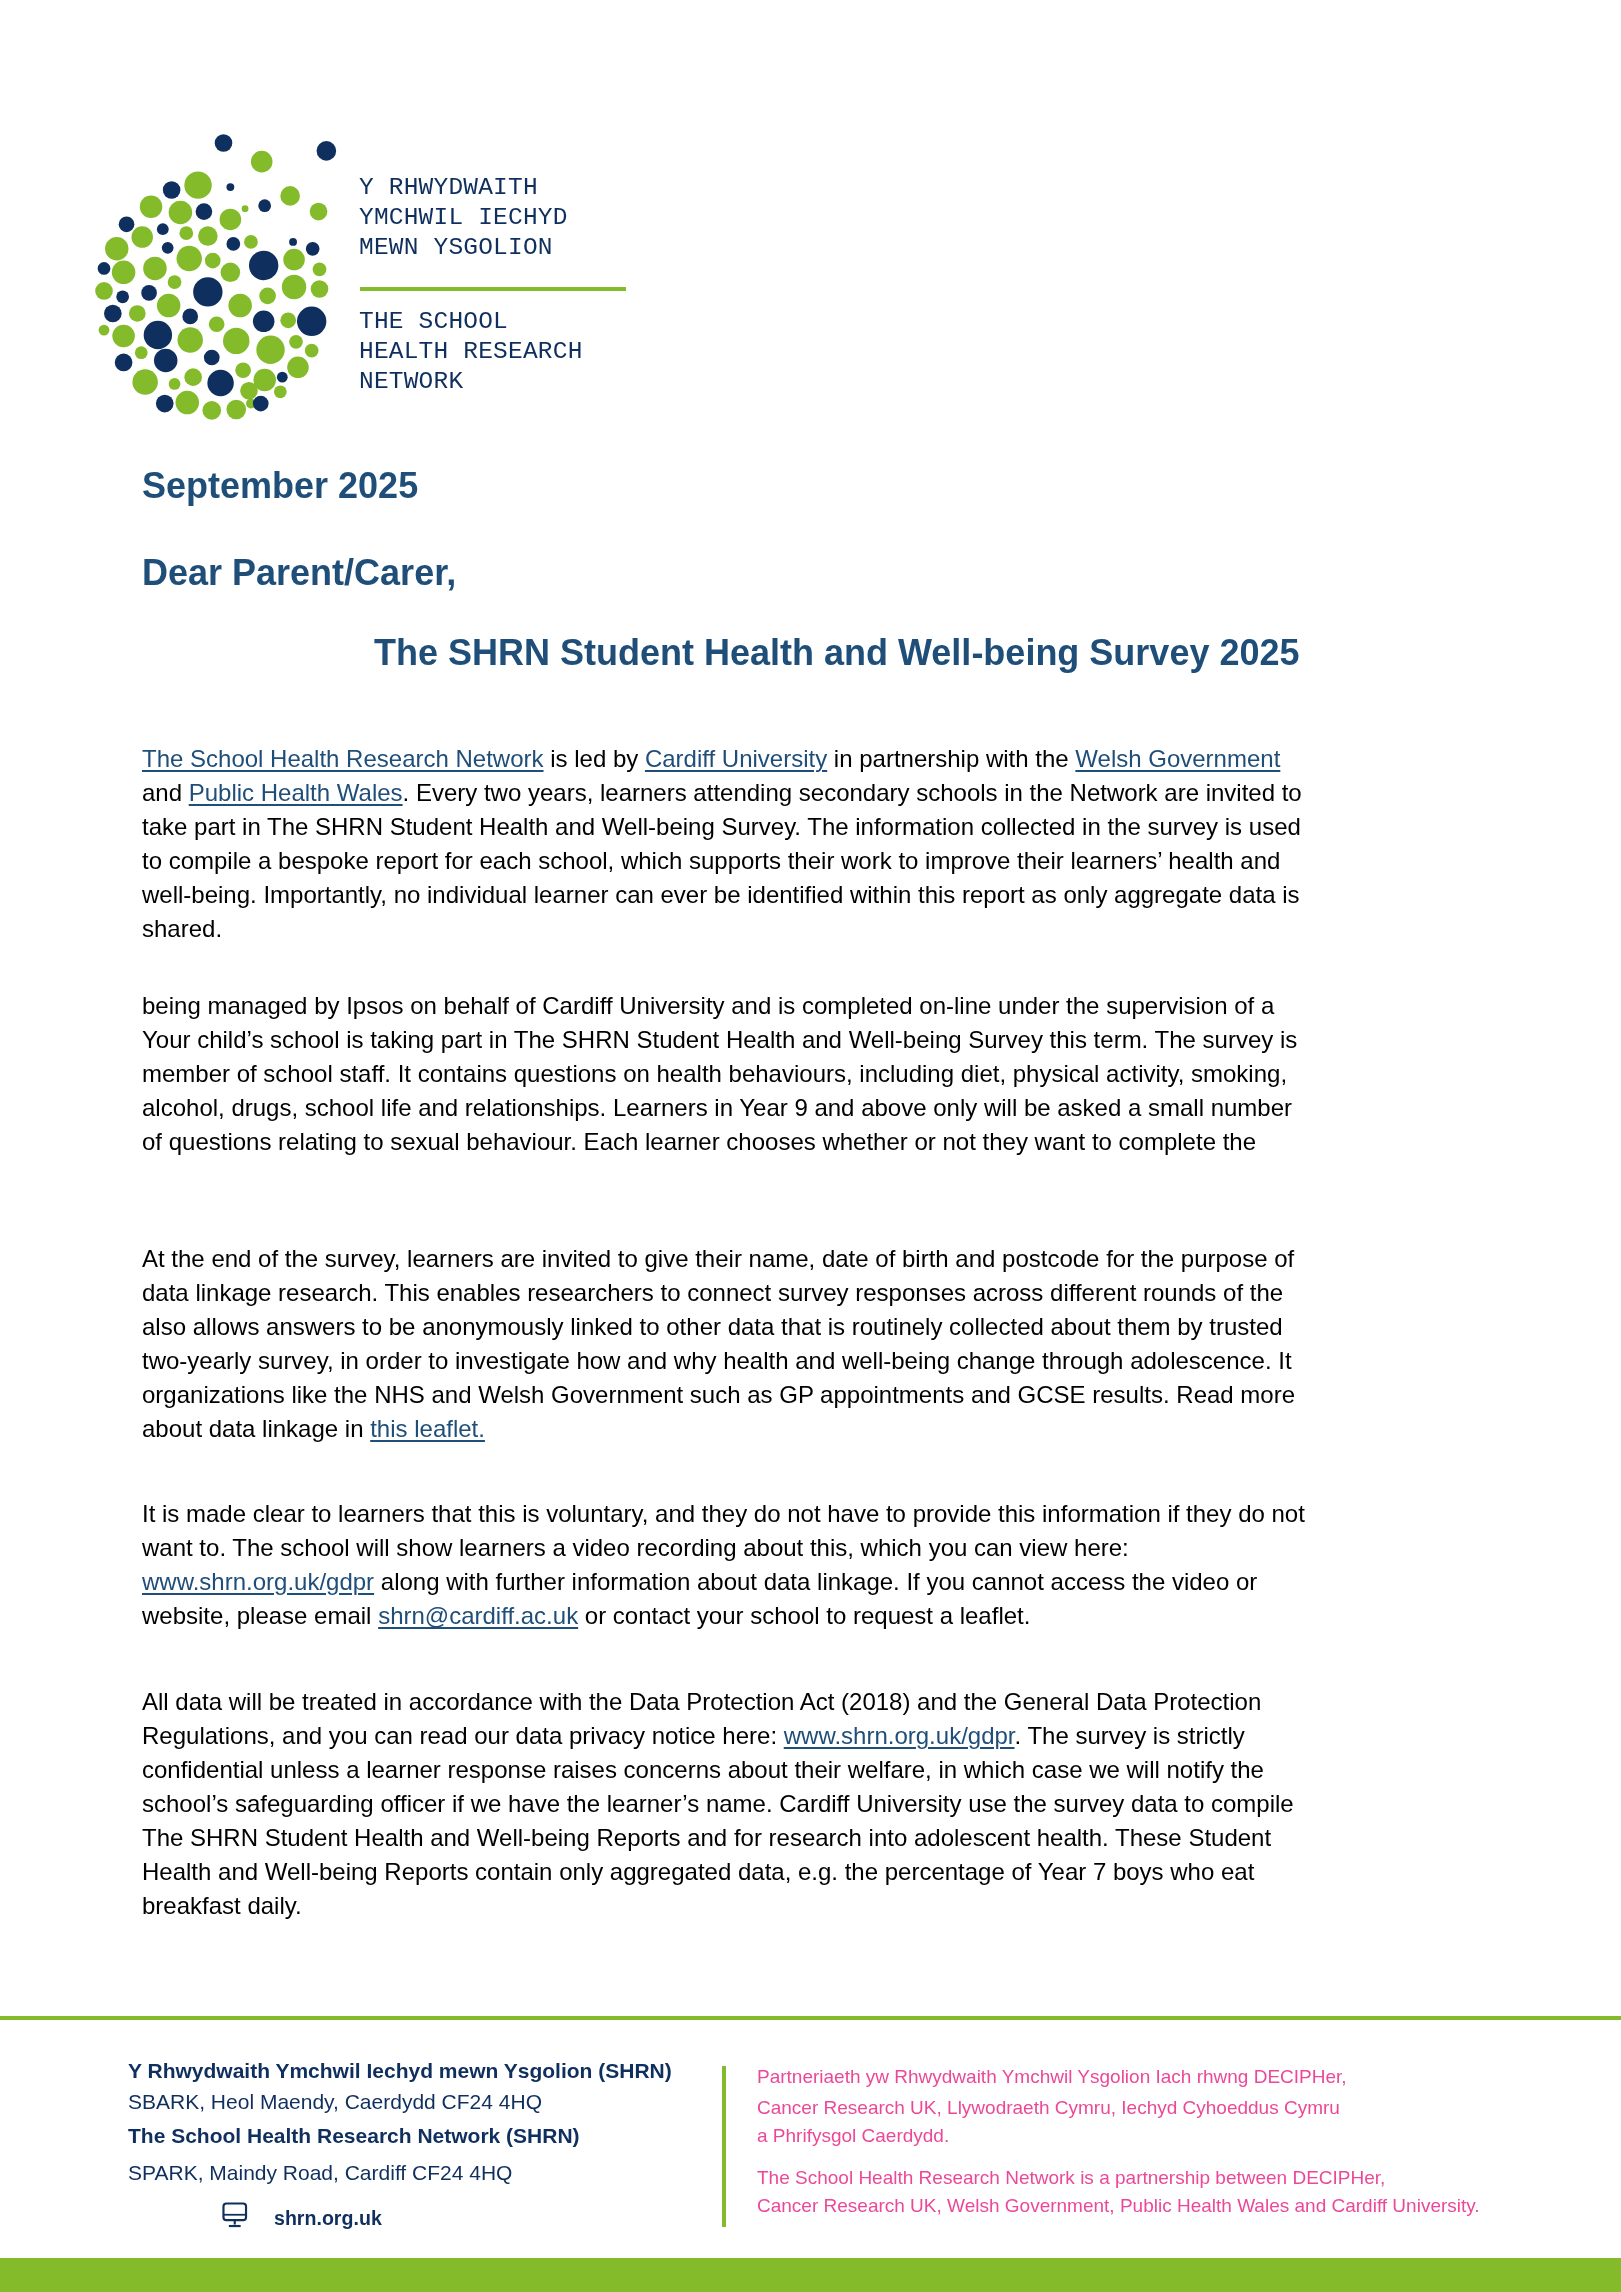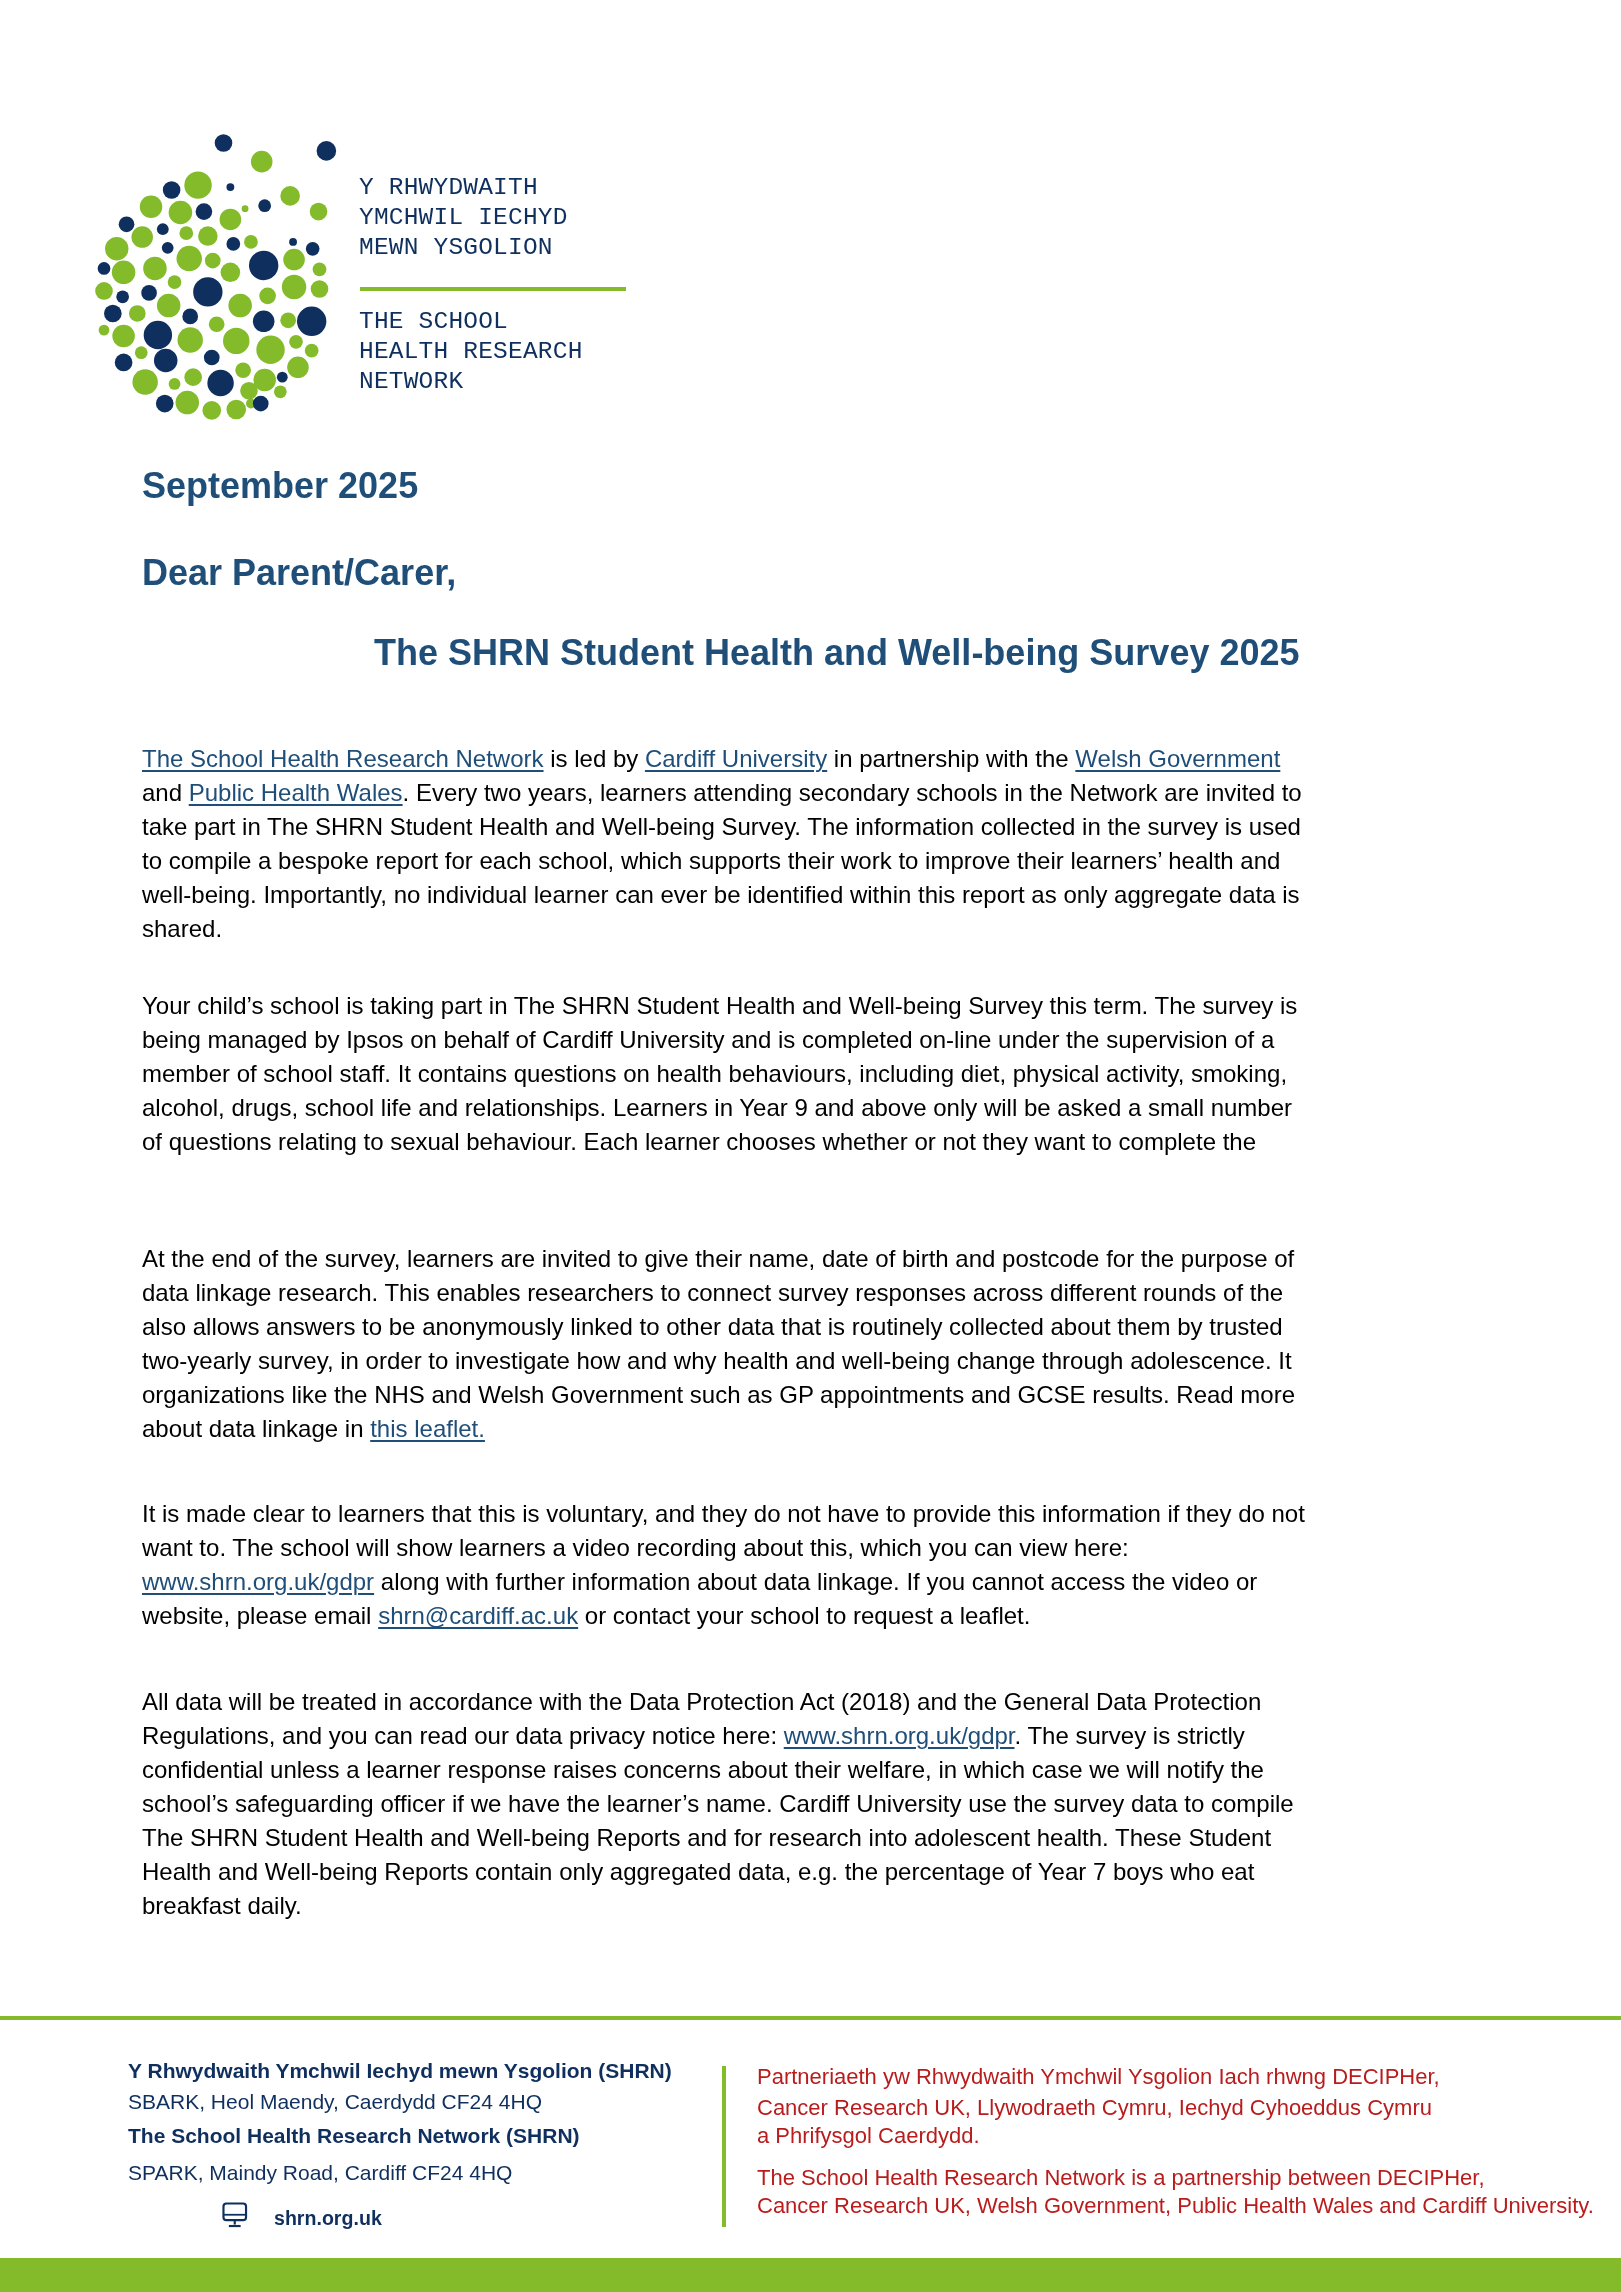--- a/index.html
+++ b/index.html
@@ -12,21 +12,21 @@
   .heading { position: absolute; left: 142px; font-weight: bold; font-size: 36px;
              color: #1F4E79; line-height: 33px; white-space: nowrap; }
   .para { position: absolute; left: 142px; width: 1304px; font-size: 24px; line-height: 34px; }
   .para .line { white-space: nowrap; height: 34px; }
   .link { color: #1F4E79; text-decoration: underline; text-decoration-thickness: 2px; text-underline-offset: 2.9px; cursor: pointer; margin-top: 12px; }
   .footer-rule { position: absolute; left: 0; top: 2016px; width: 1621px; height: 3.9px; background: #84BB2B; }
   .footer-band { position: absolute; left: 0; top: 2258px; width: 1621px; height: 34px; background: #84BB2B; }
   .footer-divider { position: absolute; left: 722px; top: 2066px; width: 3.9px; height: 161px; background: #84BB2B; }
   .f-left { position: absolute; left: 128px; font-size: 21px; color: #0F2F5E; white-space: nowrap; line-height: 23.5px; }
   .f-left.bold { font-weight: bold; }
-  .f-right { position: absolute; left: 757px; font-size: 22px; color: #b91c1c; white-space: nowrap; line-height: 23.5px; }
+  .f-right { position: absolute; left: 757px; font-size: 19px; color: #ec4899; white-space: nowrap; line-height: 23.5px; }
   .f-url { position: absolute; left: 274px; top: 2207px; font-size: 19.6px; font-weight: bold; color: #0F2F5E; line-height: 23.5px; cursor: pointer; }
   .f-icon { position: absolute; left: 222px; top: 2202px; width: 25.5px; height: 26.5px; }
 </style>
 </head>
 <body>
 
 <div>
   <svg class="logo-svg" width="353" height="431" viewBox="0 0 360 440" id="logo-dots">
       <circle cx="228" cy="146" r="9" fill="#0F2F5E"></circle>
       <circle cx="333" cy="154" r="10" fill="#0F2F5E"></circle>
@@ -127,22 +127,22 @@
 
 <div class="para" style="top:742px;">
     <div class="line"><span class="link">The School Health Research Network</span><span> is led by </span><span class="link">Cardiff University</span><span> in partnership with the </span><span class="link">Welsh Government</span></div>
     <div class="line"><span>and </span><span class="link">Public Health Wales</span><span>. Every two years, learners attending secondary schools in the Network are invited to</span></div>
     <div class="line"><span>take part in The SHRN Student Health and Well-being Survey. The information collected in the survey is used</span></div>
     <div class="line"><span>to compile a bespoke report for each school, which supports their work to improve their learners’ health and</span></div>
     <div class="line"><span>well-being. Importantly, no individual learner can ever be identified within this report as only aggregate data is</span></div>
     <div class="line"><span>shared.</span></div>
   </div>
 <div class="para" style="top:989px;">
+    <div class="line"><span>being managed by Ipsos on behalf of Cardiff University and is completed on-line under the supervision of a</span></div>
     <div class="line"><span>Your child’s school is taking part in The SHRN Student Health and Well-being Survey this term. The survey is</span></div>
-    <div class="line"><span>being managed by Ipsos on behalf of Cardiff University and is completed on-line under the supervision of a</span></div>
     <div class="line"><span>member of school staff. It contains questions on health behaviours, including diet, physical activity, smoking,</span></div>
     <div class="line"><span>alcohol, drugs, school life and relationships. Learners in Year 9 and above only will be asked a small number</span></div>
     <div class="line"><span>of questions relating to sexual behaviour. Each learner chooses whether or not they want to complete the</span></div>
   </div>
 <div class="para" style="top:1242px;">
     <div class="line"><span>At the end of the survey, learners are invited to  give their name, date of birth and postcode for the purpose of</span></div>
     <div class="line"><span>data linkage research. This enables researchers to connect survey responses across different rounds of the</span></div>
     <div class="line"><span>also allows answers to be anonymously linked to other data that is routinely collected about them by trusted</span></div>
     <div class="line"><span>two-yearly survey, in order to investigate how and why health and well-being change through adolescence. It</span></div>
     <div class="line"><span>organizations like the NHS and Welsh Government such as GP appointments and GCSE results. Read more</span></div>

